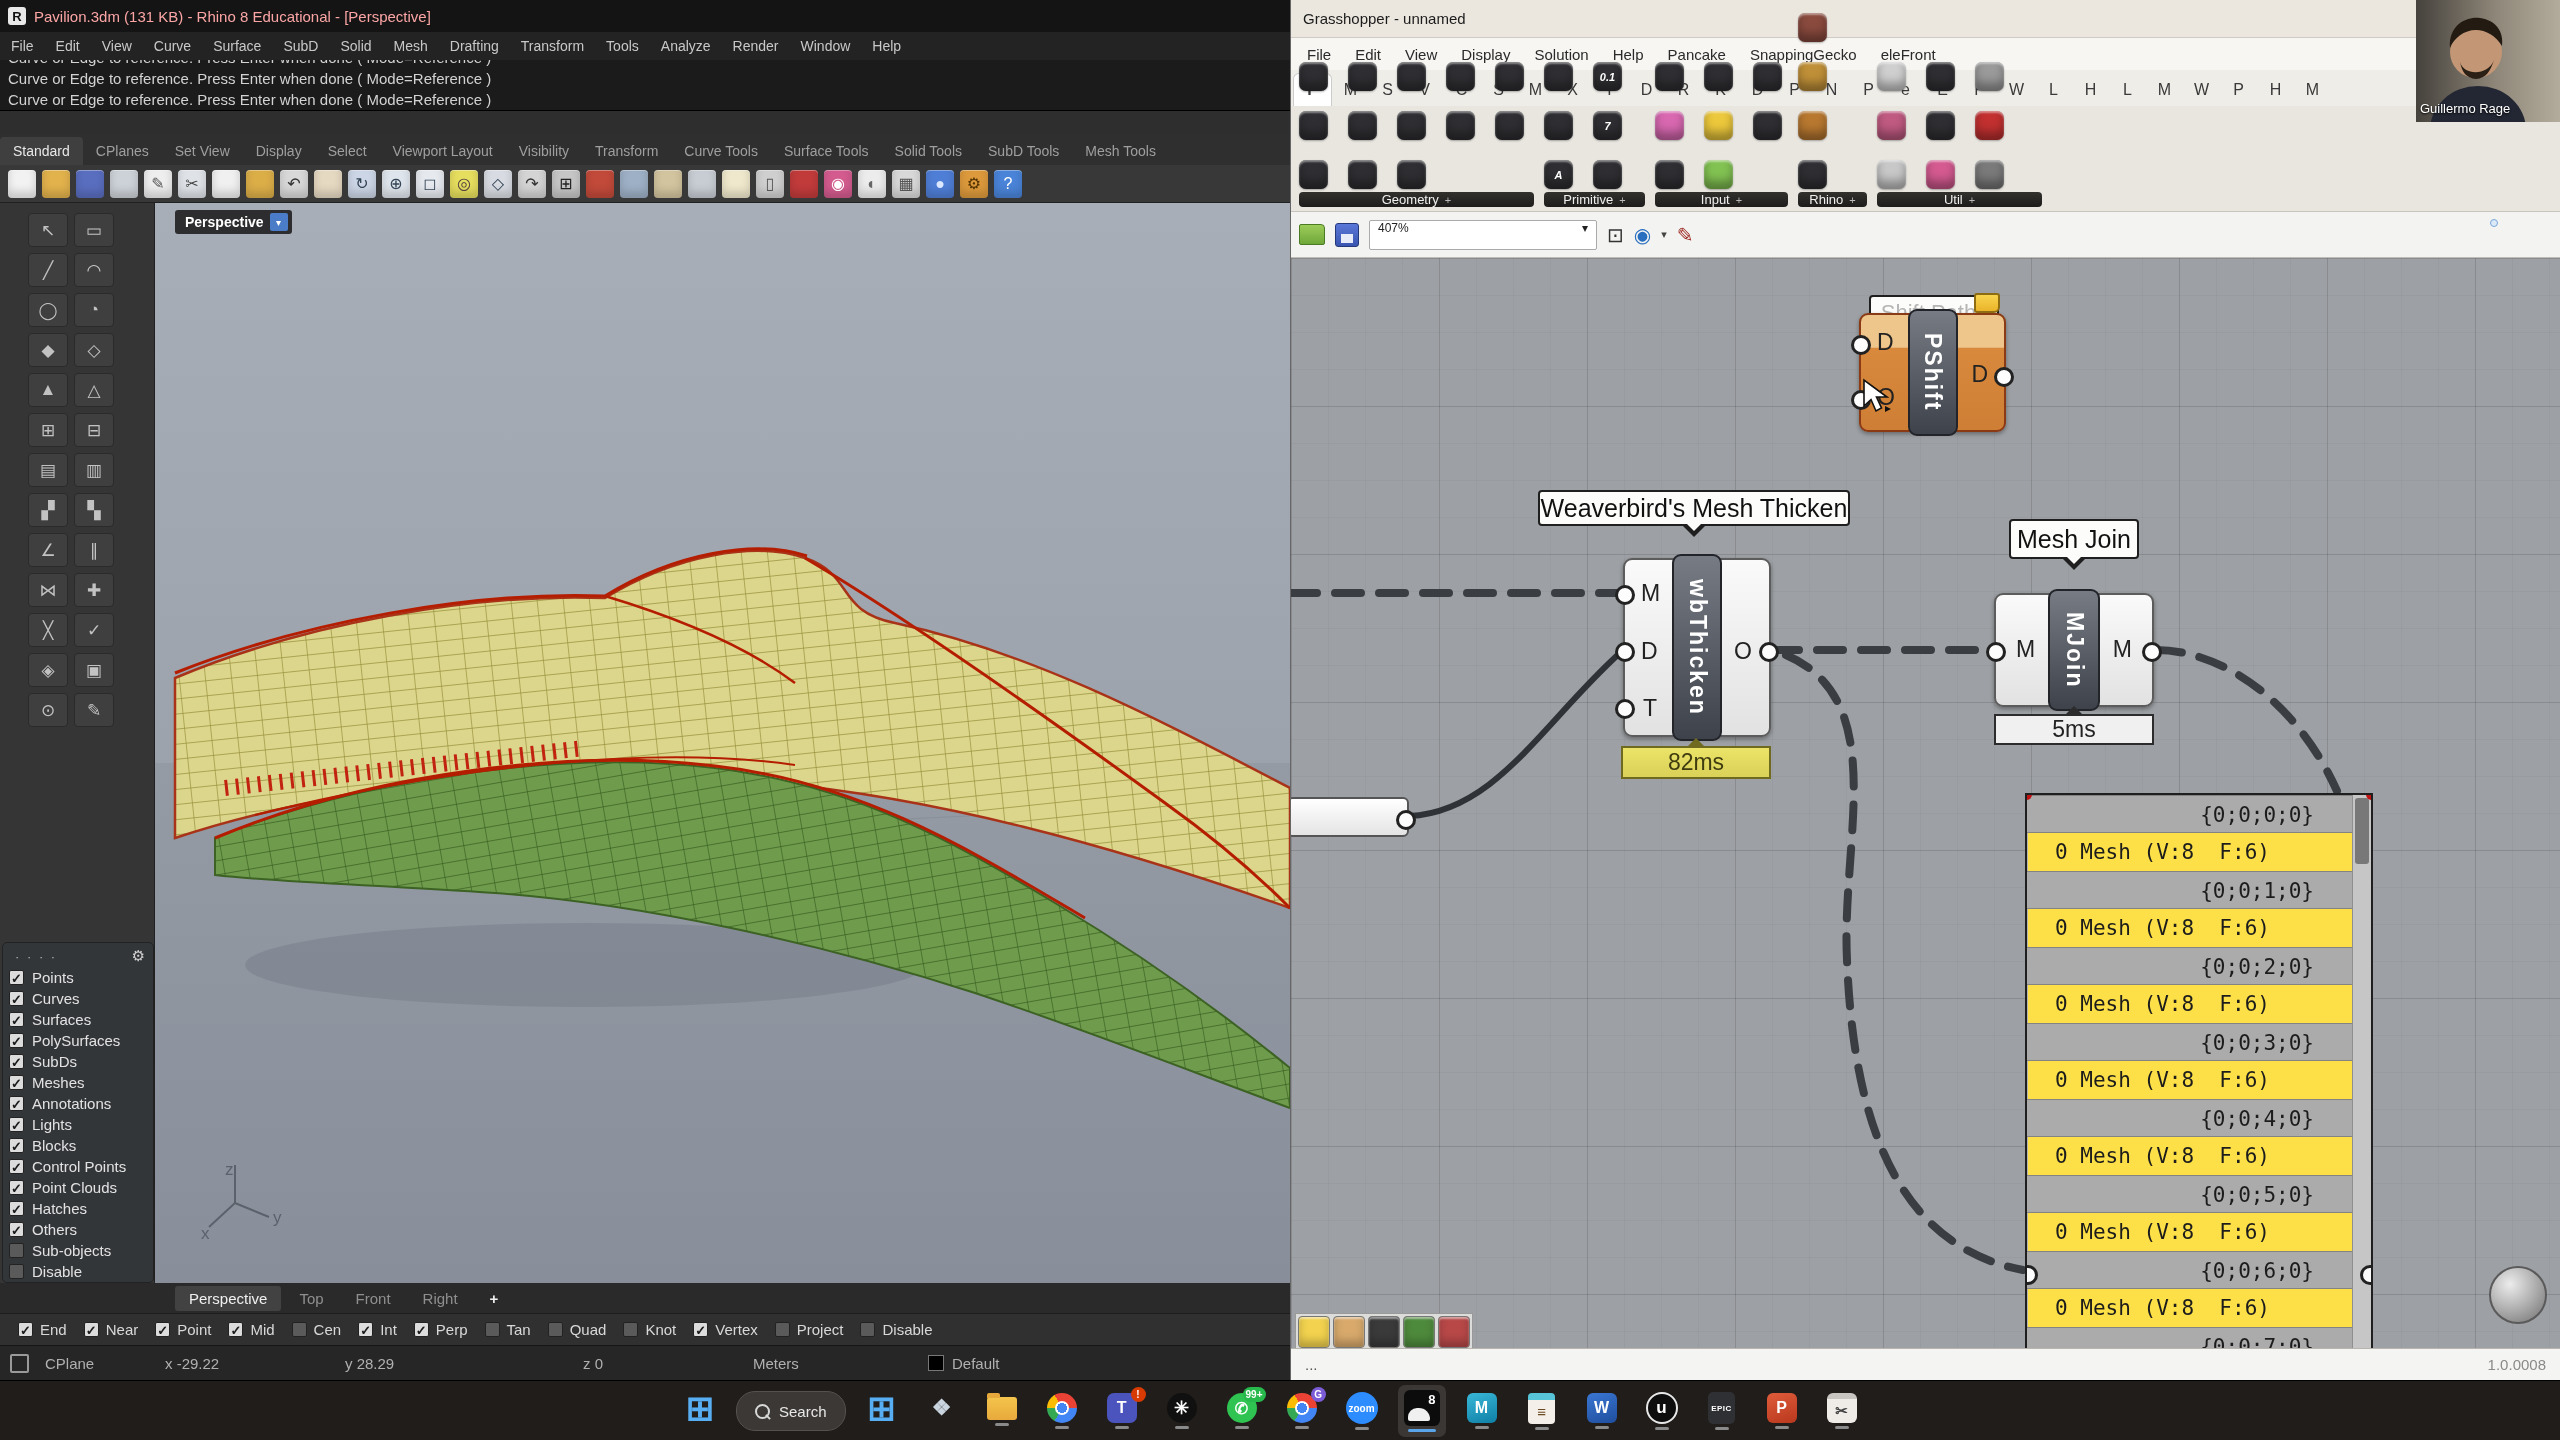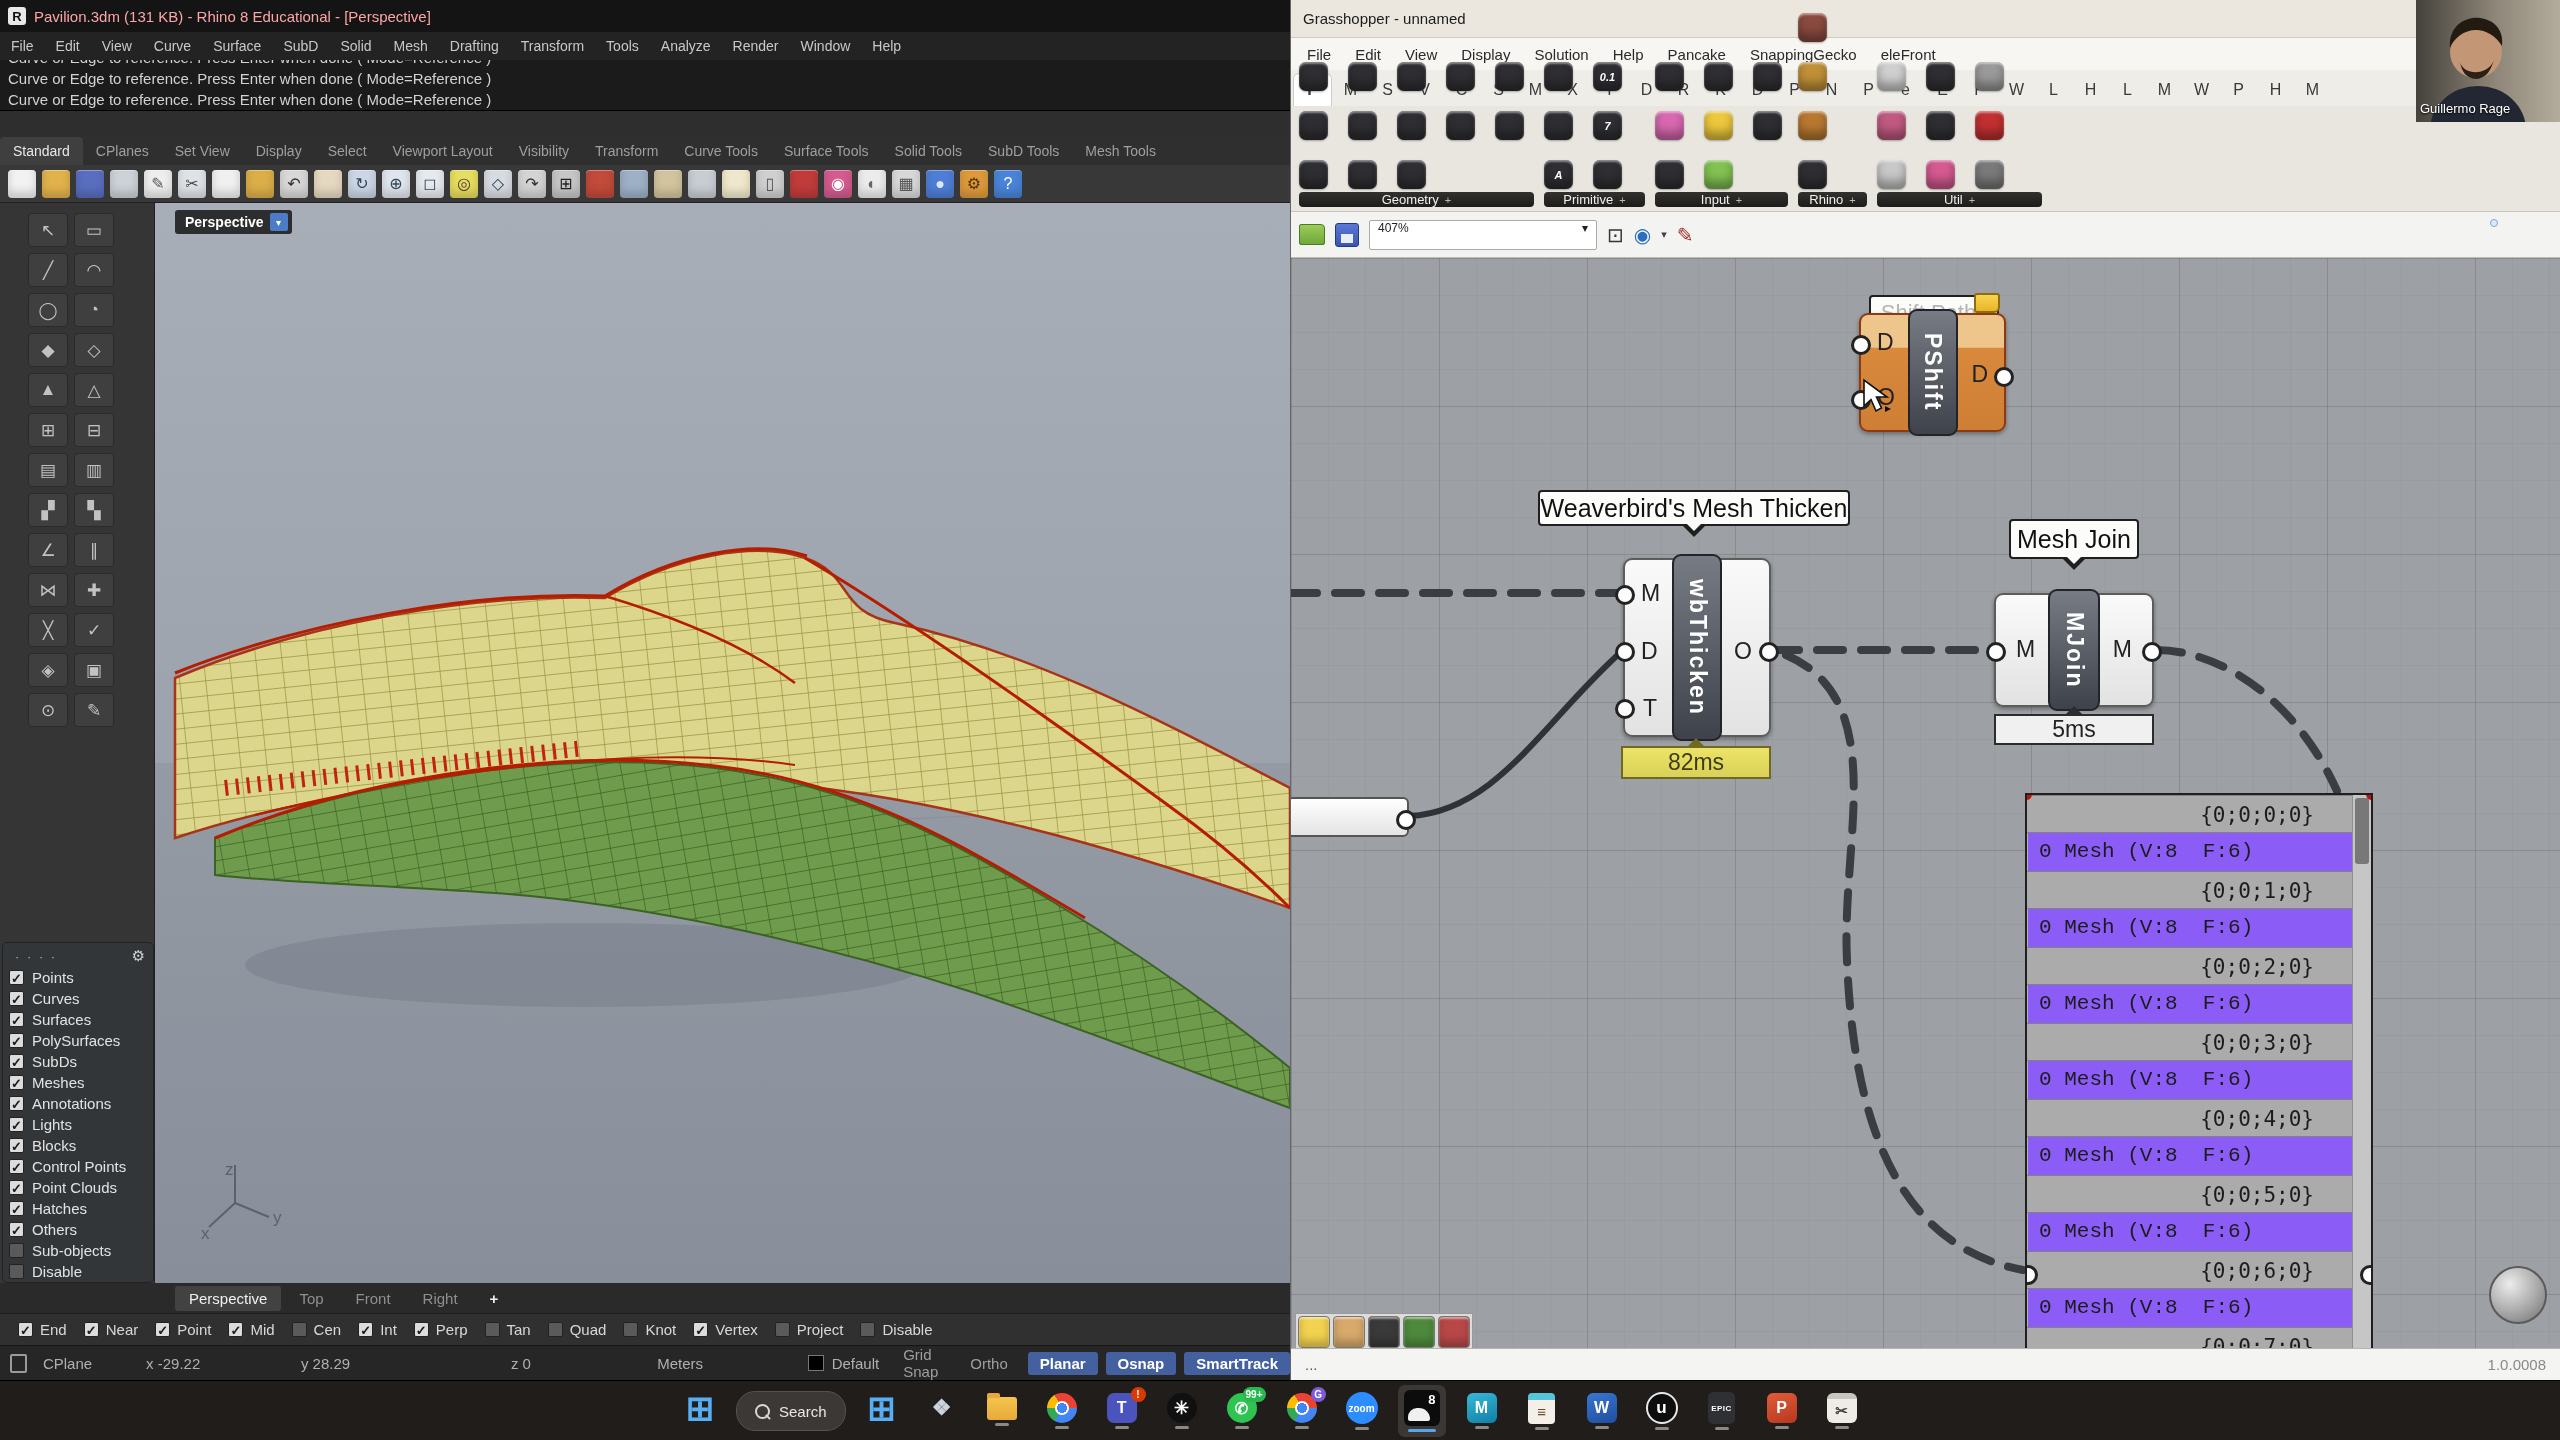--- a/index.html
+++ b/index.html
@@ -101,21 +101,21 @@
   .timetag.gray{background:#f0f0f0;border:2px solid #2c2c2c;color:#222;}
   .timetag.gray::after{content:"";position:absolute;bottom:100%;left:50%;transform:translateX(-50%);border:10px solid transparent;border-bottom-color:#2c2c2c;}
   .ytag{position:absolute;width:26px;height:20px;background:linear-gradient(180deg,#f8d44e,#eab429);border:2px solid #8d6c12;border-radius:3px 3px 6px 3px;z-index:5;box-sizing:border-box;}
   
   .gpanel{position:absolute;left:734px;top:793px;width:348px;height:560px;background:#d9d9d9;border:2px solid #1f1f1f;z-index:3;overflow:hidden;box-sizing:border-box;}
   .gpanel::before,.gpanel::after{content:"";position:absolute;width:11px;height:11px;background:#c01414;border-radius:50%;top:-6px;z-index:6;}
   .gpanel::before{left:-6px;}.gpanel::after{right:-6px;}
   .gp-rows{position:absolute;left:0;top:0;right:18px;}
   .gp-row{height:38px;line-height:38px;font-family:"DejaVu Sans Mono",monospace;font-size:21px;color:#1c1c1c;white-space:pre;box-sizing:border-box;}
   .gp-row.k-path{background:#ababab;text-align:right;padding-right:39px;border-top:1px solid #838383;border-bottom:1px solid #838383;}
-  .gp-row.k-item{background:#8b5cf6;padding-left:12px;box-shadow:inset 34px 0 0 -33px #b5b5b5;font-family:Liberation Mono, monospace;}
+  .gp-row.k-item{background:#fde047;padding-left:28px;box-shadow:inset 34px 0 0 -33px #b5b5b5;}
   .gp-scroll{position:absolute;right:0;top:0;bottom:0;width:18px;background:#c6c6c6;border-left:1px solid #8f8f8f;}
   .gp-thumb{position:absolute;left:2px;right:2px;top:3px;height:66px;background:#787878;border-radius:3px;}
   .gp-grip-out{position:absolute;right:-9px;top:470px;}
   .gp-grip-in{position:absolute;left:-9px;top:470px;}
   
   .stub{position:absolute;left:-4px;top:797px;width:122px;height:40px;background:linear-gradient(180deg,#ffffff,#e4e4e4);border:2px solid #555;border-radius:6px;z-index:2;box-sizing:border-box;}
   .g-widgets{position:absolute;left:4px;top:1313px;height:36px;background:#dcdcda;border:1px solid #999;display:flex;gap:3px;padding:2px;z-index:4;box-sizing:border-box;}
   .g-widget{width:30px;height:30px;border-radius:4px;border:1px solid #777;box-shadow:inset 0 2px 2px rgba(255,255,255,.5), inset 0 -6px 8px rgba(0,0,0,.25);}
   .navball{position:absolute;left:1198px;top:1266px;width:58px;height:58px;border-radius:50%;background:radial-gradient(circle at 35% 30%,#ececec,#a8a8a8 55%,#6e6e6e);border:2px solid #5a5a5a;z-index:4;box-sizing:border-box;}
   .g-status{position:absolute;left:0;top:1348px;width:100%;height:32px;background:#f4f4f3;border-top:1px solid #b8b5ae;display:flex;align-items:center;justify-content:space-between;padding:0 14px;box-sizing:border-box;z-index:6;}
@@ -453,28 +453,20 @@
     <span class="rs-icon"></span>
     <span class="rs-cell rs-c1">CPlane</span>
     <span class="rs-cell rs-c2">x -29.22</span>
     <span class="rs-cell rs-c3">y 28.29</span>
     <span class="rs-cell rs-c4">z 0</span>
     <span class="rs-cell rs-c5">Meters</span>
     <span class="rs-cell">
         <span class="rs-swatch"></span>
       <span>Default</span>
       </span>
-    <span class="rs-toggles">
-
-    <span class="rs-tog">Grid Snap</span>
-        <span class="rs-tog">Ortho</span>
-        <span class="rs-tog active">Planar</span>
-        <span class="rs-tog active">Osnap</span>
-        <span class="rs-tog active">SmartTrack</span>
-      </span>
   </div>
 </div>
 
 <div id="gh">
   <div class="g-title">
     <span>Grasshopper - unnamed</span>
   </div>
   <div class="g-menu">
 
   <span class="g-menu-item">File</span>

